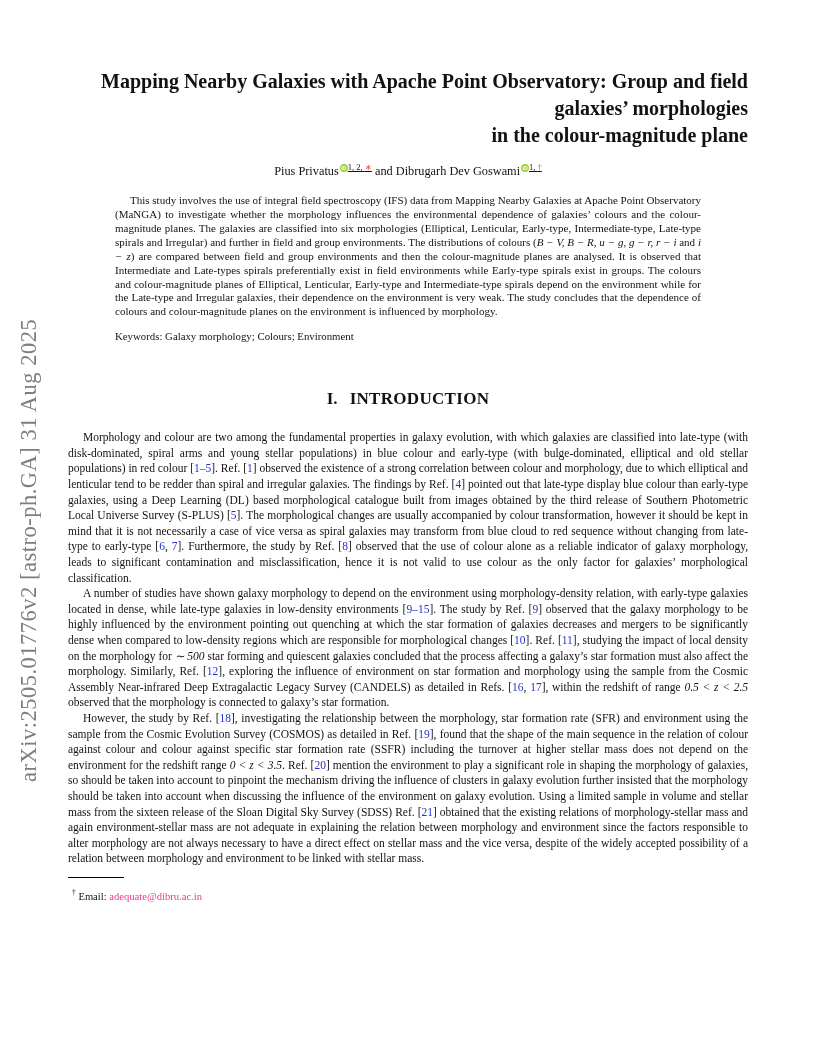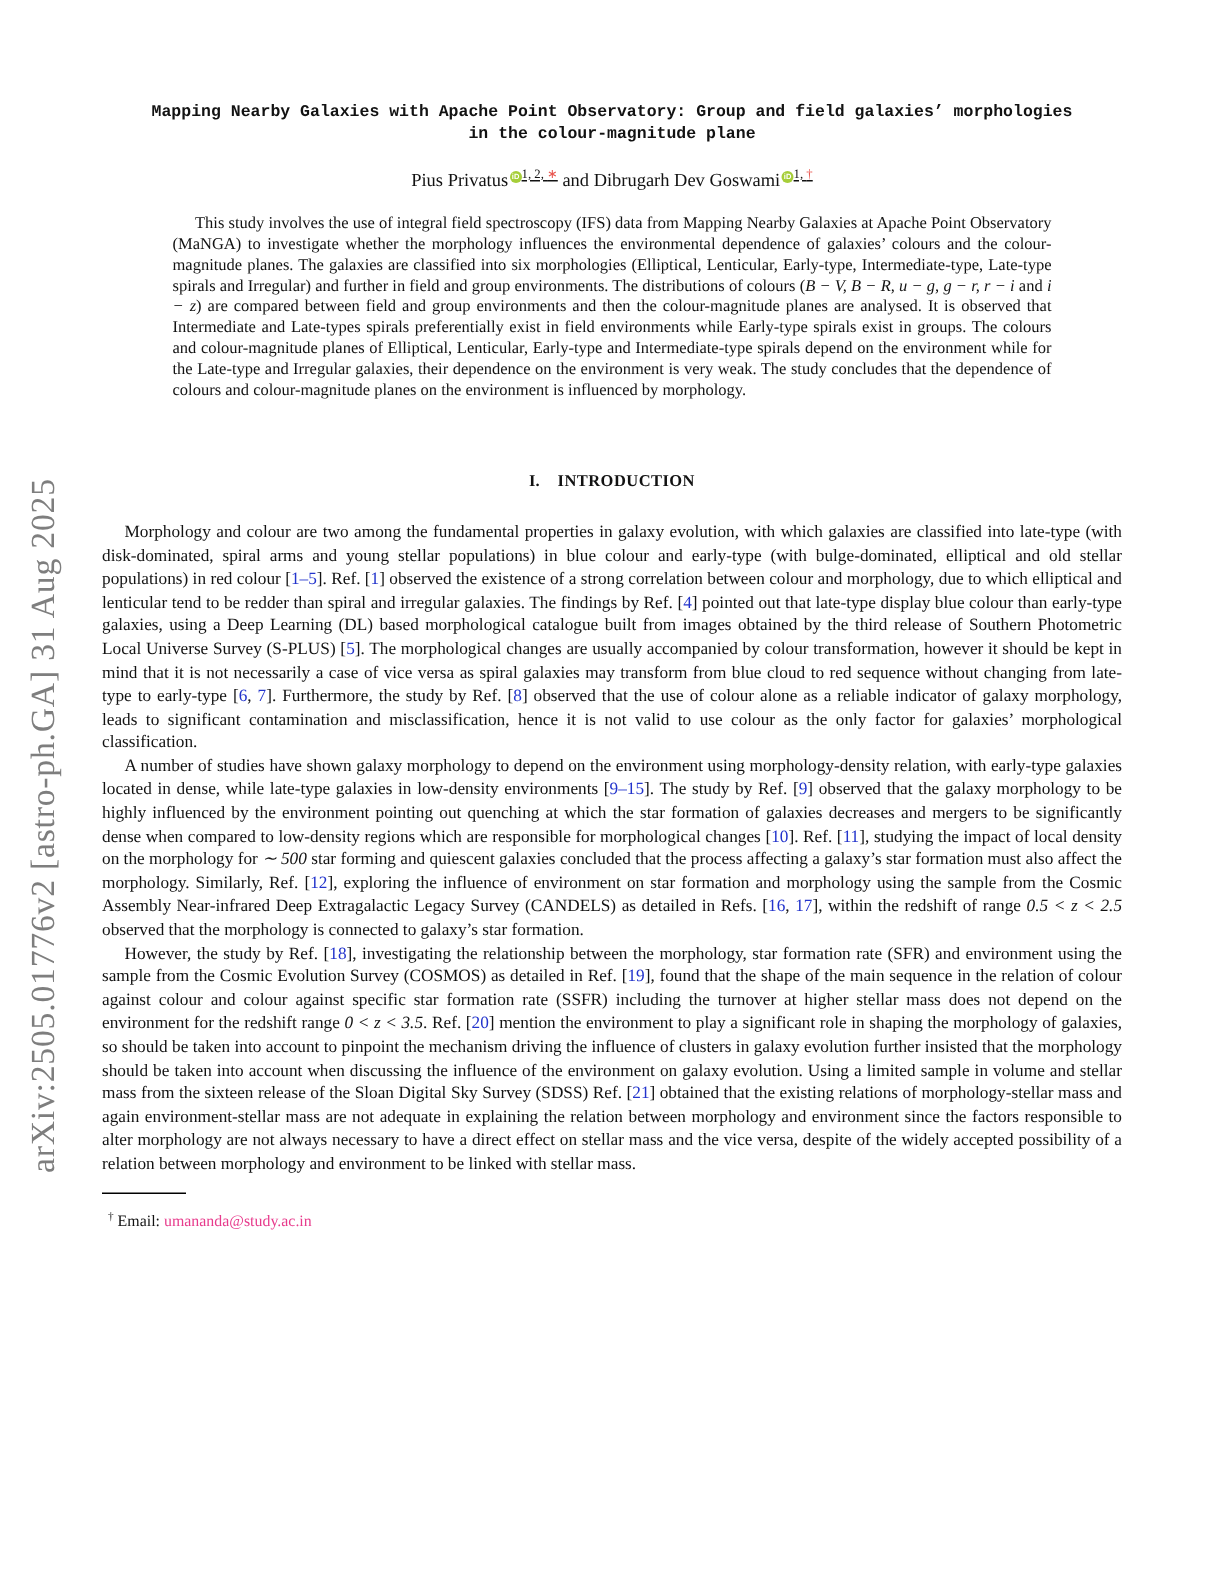--- a/index.html
+++ b/index.html
@@ -20,26 +20,25 @@
     transform:rotate(180deg);
     font-size:22.5px;
     color:#7e7e7e;
     letter-spacing:0.5px;
     text-align:center;
     line-height:34px;
     white-space:nowrap;
   }
   .content{padding:68px 68px 0 68px;}
   h1.title{
-    font-size:11px;
+    font-size:20px;
     font-weight:bold;
-    text-align:center;
+    text-align:right;
     line-height:1.35;
     margin:0 0 13px 0;
-    font-family:Liberation Mono, monospace;
   }
   .authors{
     text-align:center;
     font-size:12.3px;
     margin:0 0 9px 0;
   }
   .authors sup{font-size:8.5px;text-decoration:underline;}
   .orcid{
     display:inline-block;
     width:8px;height:8px;
@@ -69,21 +68,21 @@
     text-align:justify;
     text-indent:15px;
   }
   .keywords{
     margin:11px 47px 0 47px;
     font-size:10.8px;
     text-align:left;
   }
   h2.section-heading{
     text-align:center;
-    font-size:11px;
+    font-size:17px;
     font-weight:bold;
     margin:47px 0 21px 0;
   }
   h2.section-heading .st{margin-left:12px;letter-spacing:0.3px;}
   p.body-par{
     font-size:11.5px;
     line-height:15.6px;
     text-align:justify;
     margin:0;
     text-indent:15px;
@@ -118,29 +117,30 @@
       <span>in the colour-magnitude plane</span>
     </h1>
 
     <div class="authors">
       <span><span>Pius Privatus</span><span class="orcid">iD</span><sup><span>1, 2, </span><span class="mk">∗</span></sup></span><span> and </span><span><span>Dibrugarh Dev Goswami</span><span class="orcid">iD</span><sup><span>1, </span><span class="mk">†</span></sup></span>
     </div>
 
 
     <div class="abstract">This study involves the use of integral field spectroscopy (IFS) data from Mapping Nearby Galaxies at Apache Point Observatory (MaNGA) to investigate whether the morphology influences the environmental dependence of galaxies’ colours and the colour-magnitude planes. The galaxies are classified into six morphologies (Elliptical, Lenticular, Early-type, Intermediate-type, Late-type spirals and Irregular) and further in field and group environments. The distributions of colours (<span class="seg-math">B − V, B − R, u − g, g − r, r − i</span> and <span class="seg-math">i − z</span>) are compared between field and group environments and then the colour-magnitude planes are analysed. It is observed that Intermediate and Late-types spirals preferentially exist in field environments while Early-type spirals exist in groups. The colours and colour-magnitude planes of Elliptical, Lenticular, Early-type and Intermediate-type spirals depend on the environment while for the Late-type and Irregular galaxies, their dependence on the environment is very weak. The study concludes that the dependence of colours and colour-magnitude planes on the environment is influenced by morphology.</div>
 
+    <div class="keywords">Keywords: Galaxy morphology; Colours; Environment</div>
 
     <h2 class="section-heading">
       <span>I.</span><span class="st">INTRODUCTION</span>
     </h2>
 
     <p class="body-par">Morphology and colour are two among the fundamental properties in galaxy evolution, with which galaxies are classified into late-type (with disk-dominated, spiral arms and young stellar populations) in blue colour and early-type (with bulge-dominated, elliptical and old stellar populations) in red colour [<span class="seg-cite">1–5</span>]. Ref. [<span class="seg-cite">1</span>] observed the existence of a strong correlation between colour and morphology, due to which elliptical and lenticular tend to be redder than spiral and irregular galaxies. The findings by Ref. [<span class="seg-cite">4</span>] pointed out that late-type display blue colour than early-type galaxies, using a Deep Learning (DL) based morphological catalogue built from images obtained by the third release of Southern Photometric Local Universe Survey (S-PLUS) [<span class="seg-cite">5</span>]. The morphological changes are usually accompanied by colour transformation, however it should be kept in mind that it is not necessarily a case of vice versa as spiral galaxies may transform from blue cloud to red sequence without changing from late-type to early-type [<span class="seg-cite">6</span>, <span class="seg-cite">7</span>]. Furthermore, the study by Ref. [<span class="seg-cite">8</span>] observed that the use of colour alone as a reliable indicator of galaxy morphology, leads to significant contamination and misclassification, hence it is not valid to use colour as the only factor for galaxies’ morphological classification.</p>
     <p class="body-par">A number of studies have shown galaxy morphology to depend on the environment using morphology-density relation, with early-type galaxies located in dense, while late-type galaxies in low-density environments [<span class="seg-cite">9–15</span>]. The study by Ref. [<span class="seg-cite">9</span>] observed that the galaxy morphology to be highly influenced by the environment pointing out quenching at which the star formation of galaxies decreases and mergers to be significantly dense when compared to low-density regions which are responsible for morphological changes [<span class="seg-cite">10</span>]. Ref. [<span class="seg-cite">11</span>], studying the impact of local density on the morphology for <span class="seg-math">∼ 500</span> star forming and quiescent galaxies concluded that the process affecting a galaxy’s star formation must also affect the morphology. Similarly, Ref. [<span class="seg-cite">12</span>], exploring the influence of environment on star formation and morphology using the sample from the Cosmic Assembly Near-infrared Deep Extragalactic Legacy Survey (CANDELS) as detailed in Refs. [<span class="seg-cite">16</span>, <span class="seg-cite">17</span>], within the redshift of range <span class="seg-math">0.5 &lt; z &lt; 2.5</span> observed that the morphology is connected to galaxy’s star formation.</p>
     <p class="body-par">However, the study by Ref. [<span class="seg-cite">18</span>], investigating the relationship between the morphology, star formation rate (SFR) and environment using the sample from the Cosmic Evolution Survey (COSMOS) as detailed in Ref. [<span class="seg-cite">19</span>], found that the shape of the main sequence in the relation of colour against colour and colour against specific star formation rate (SSFR) including the turnover at higher stellar mass does not depend on the environment for the redshift range <span class="seg-math">0 &lt; z &lt; 3.5</span>. Ref. [<span class="seg-cite">20</span>] mention the environment to play a significant role in shaping the morphology of galaxies, so should be taken into account to pinpoint the mechanism driving the influence of clusters in galaxy evolution further insisted that the morphology should be taken into account when discussing the influence of the environment on galaxy evolution. Using a limited sample in volume and stellar mass from the sixteen release of the Sloan Digital Sky Survey (SDSS) Ref. [<span class="seg-cite">21</span>] obtained that the existing relations of morphology-stellar mass and again environment-stellar mass are not adequate in explaining the relation between morphology and environment since the factors responsible to alter morphology are not always necessary to have a direct effect on stellar mass and the vice versa, despite of the widely accepted possibility of a relation between morphology and environment to be linked with stellar mass.</p>
 
     <hr class="footnote-rule">
 
     <div class="footnote">
-      <sup>†</sup> <span>Email: </span><span class="email-link">umananda@study.ac.in</span>
+      <sup>†</sup> <span>Email: </span><span class="email-link">adequate@dibru.ac.in</span>
     </div>
 
   </div>
 </div>
 
 </body></html>

